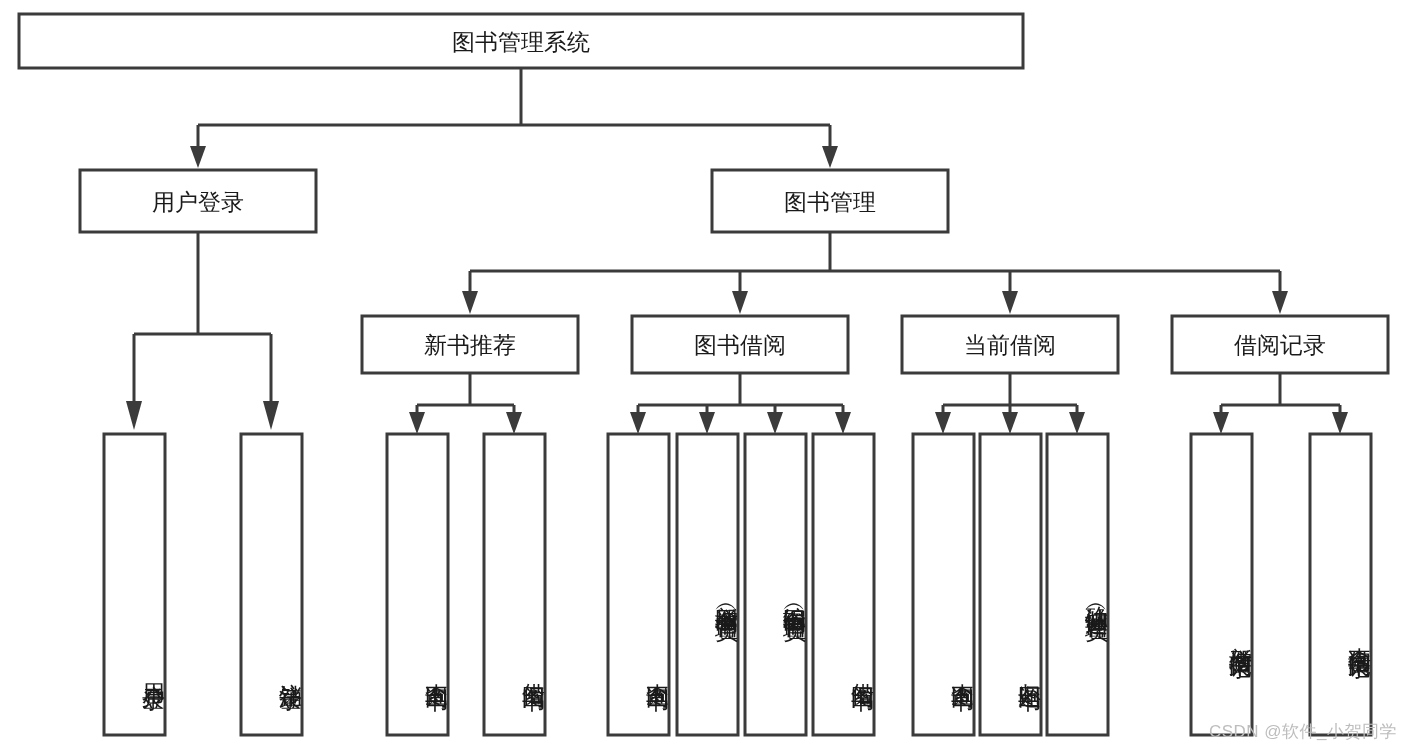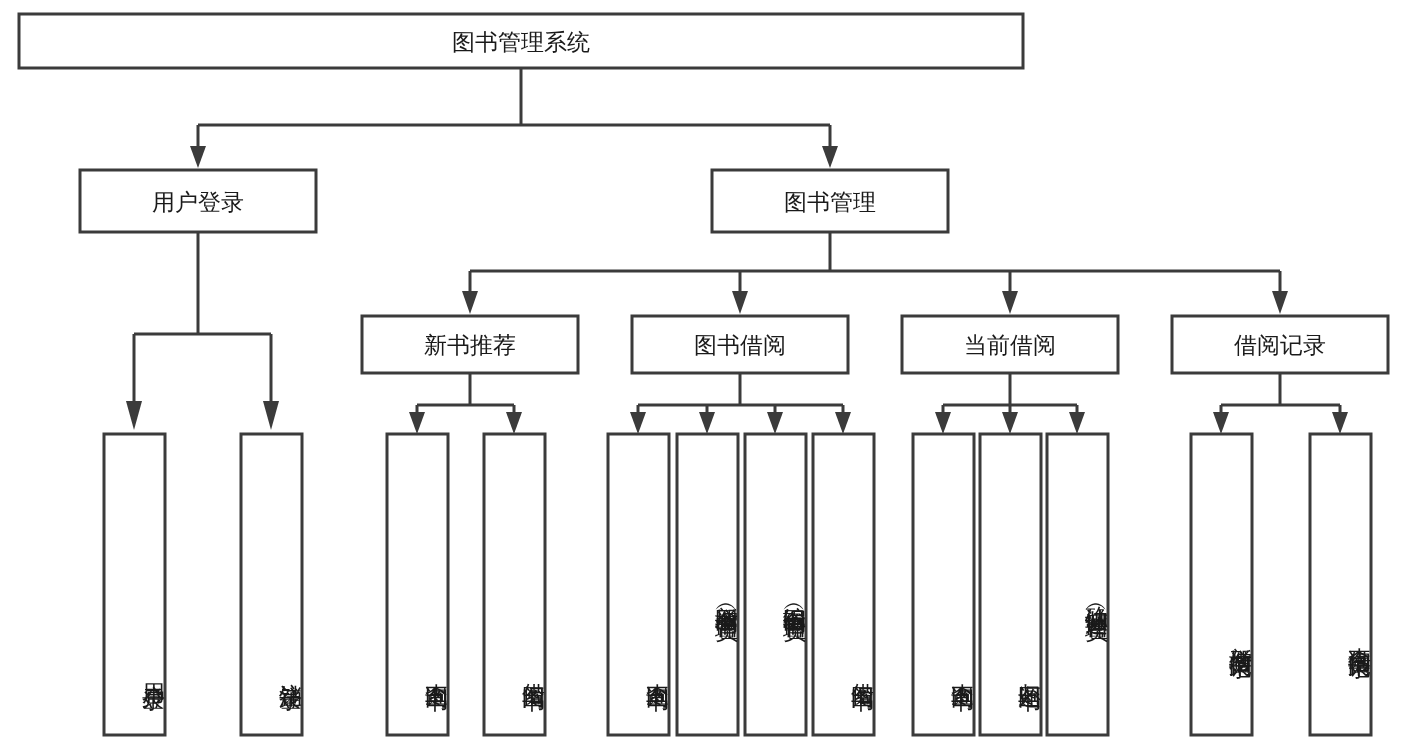--- a/index.html
+++ b/index.html
@@ -230,14 +230,15 @@
   <div class="leaf-label" style="left:745px; top:434px; width:61px; height:301px; padding-top:12px;">编辑图书（管理员）</div>
   <div class="leaf-label" style="left:813px; top:434px; width:61px; height:301px; padding-top:84px;">借阅图书</div>
 
   <div class="leaf-label" style="left:913px; top:434px; width:61px; height:301px; padding-top:84px;">查询图书</div>
   <div class="leaf-label" style="left:980px; top:434px; width:61px; height:301px; padding-top:84px;">归还图书</div>
   <div class="leaf-label" style="left:1047px; top:434px; width:61px; height:301px; padding-top:12px;">确认归还（管理员）</div>
 
   <div class="leaf-label" style="left:1191px; top:434px; width:61px; height:301px; padding-top:50px;">新增借阅记录</div>
   <div class="leaf-label" style="left:1310px; top:434px; width:61px; height:301px; padding-top:50px;">查询借阅记录</div>
 
+  <div class="watermark">CSDN @软件_小贺同学</div>
 
 </div>
 
 </body></html>

